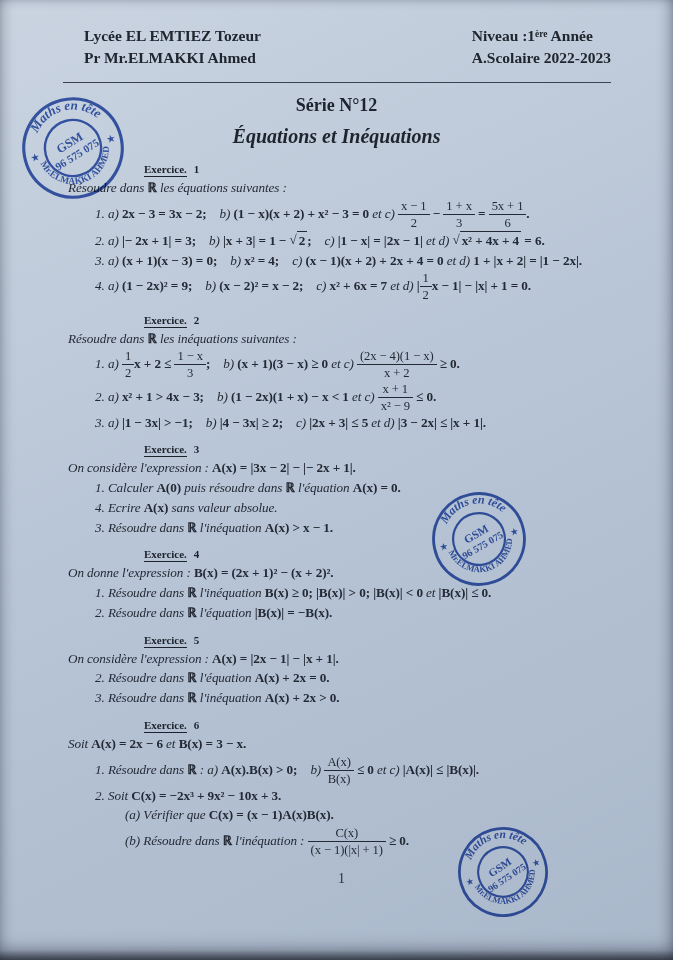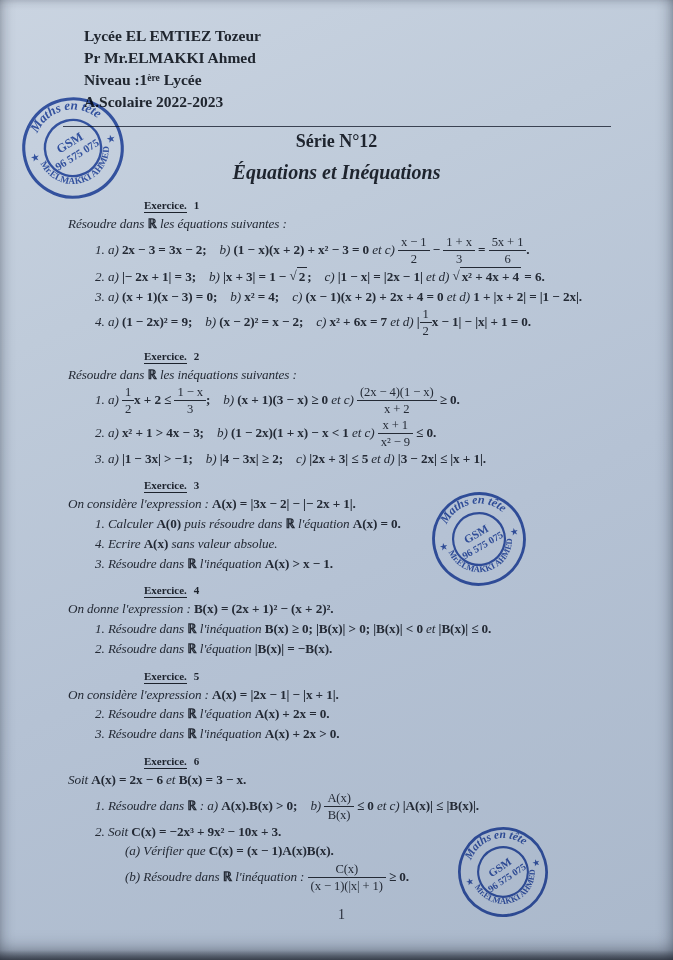--- a/index.html
+++ b/index.html
@@ -8,26 +8,26 @@
     background:linear-gradient(155deg,#cad4e1 0%,#bfcbda 28%,#b5c2d4 58%,#aab8cb 100%);
     color:#242a35;
     font-family:"Liberation Serif","DejaVu Serif",serif;
     box-shadow:inset 0 -14px 18px -6px rgba(22,28,40,.55),
                inset -10px 0 16px -10px rgba(30,38,54,.35),
                inset 10px 0 16px -12px rgba(30,38,54,.28),
                inset 0 8px 12px -10px rgba(30,38,54,.30);
   }
   .page::after{content:"";position:absolute;left:0;right:0;bottom:0;height:10px;
     background:linear-gradient(to top,rgba(15,19,28,.5),rgba(15,19,28,0));pointer-events:none;}
-  .hdr{display:flex;justify-content:space-between;align-items:flex-start;padding:25px 62px 0 84px;flex-direction:column;}
+  .hdr{display:flex;justify-content:space-between;align-items:flex-start;padding:25px 62px 0 84px;}
   .hdr .hline{font-size:15.5px;font-weight:bold;line-height:1.42;color:#20262f;}
   .h-right{text-align:left;}
   .lvl-sup{font-size:9.5px;position:relative;top:-4px;font-weight:bold;}
   .rule{border:none;border-top:1.4px solid #3a4252;margin:13px 62px 0 63px;}
-  .title{text-align:center;font-size:18px;font-weight:bold;margin-top:4px;color:#1e242e;}
+  .title{text-align:center;font-size:18px;font-weight:bold;margin-top:12px;color:#1e242e;}
   .subtitle{text-align:center;font-size:20px;font-weight:bold;font-style:italic;margin-top:9px;color:#1e242e;}
   .content{padding:0 56px 0 66px;}
   .exh{font-size:11px;font-weight:bold;margin:11px 0 4px 78px;color:#1c222c;}
   .exercise:first-child .exh{margin-top:15px;}
   .exu{border-bottom:1.7px solid #1c222c;padding-bottom:1px;}
   .exn{margin-left:7px;}
   .mline{font-size:13.2px;line-height:1.42;margin:1px 0;white-space:pre-wrap;letter-spacing:-0.1px;}
   .intro{margin-left:2px;}
   .item{margin-left:29px;}
   .sub{margin-left:59px;}
@@ -50,21 +50,21 @@
 <body>
 
 <div class="page">
 
   <div class="hdr">
     <div class="h-left">
       <div class="hline">Lycée EL EMTIEZ Tozeur</div>
       <div class="hline">Pr Mr.ELMAKKI Ahmed</div>
     </div>
     <div class="h-right">
-      <div class="hline"><span>Niveau :1</span><span class="lvl-sup">ère</span><span> Lycée</span></div>
+      <div class="hline"><span>Niveau :1</span><span class="lvl-sup">ère</span><span> Année</span></div>
       <div class="hline">A.Scolaire 2022-2023</div>
     </div>
   </div>
 
   <hr class="rule">
 
   <div class="title">Série N°12</div>
   <div class="subtitle">Équations et Inéquations</div>
 
   <div class="content">

